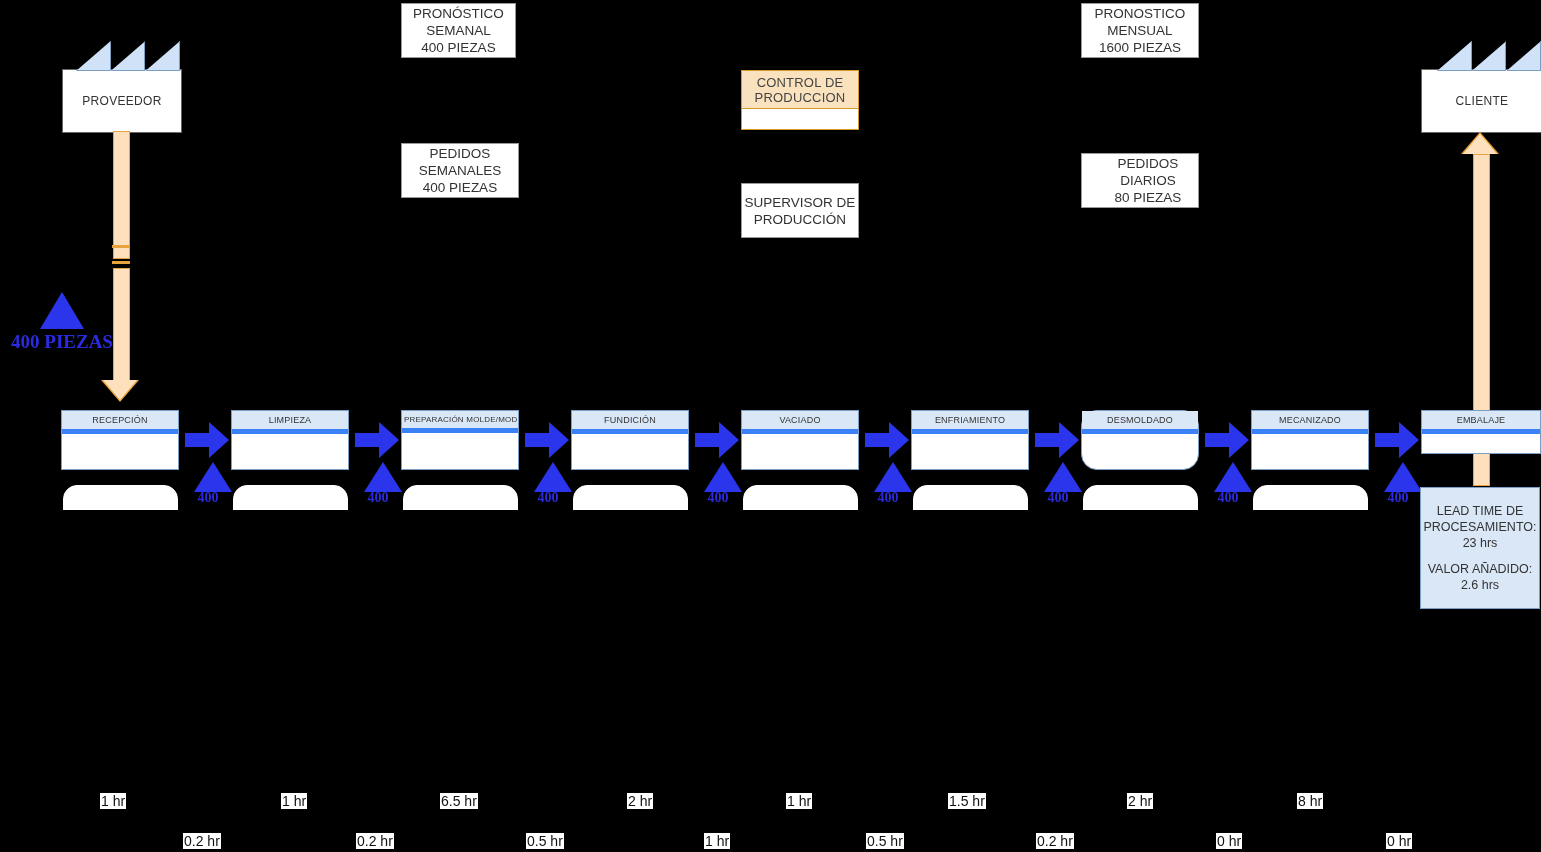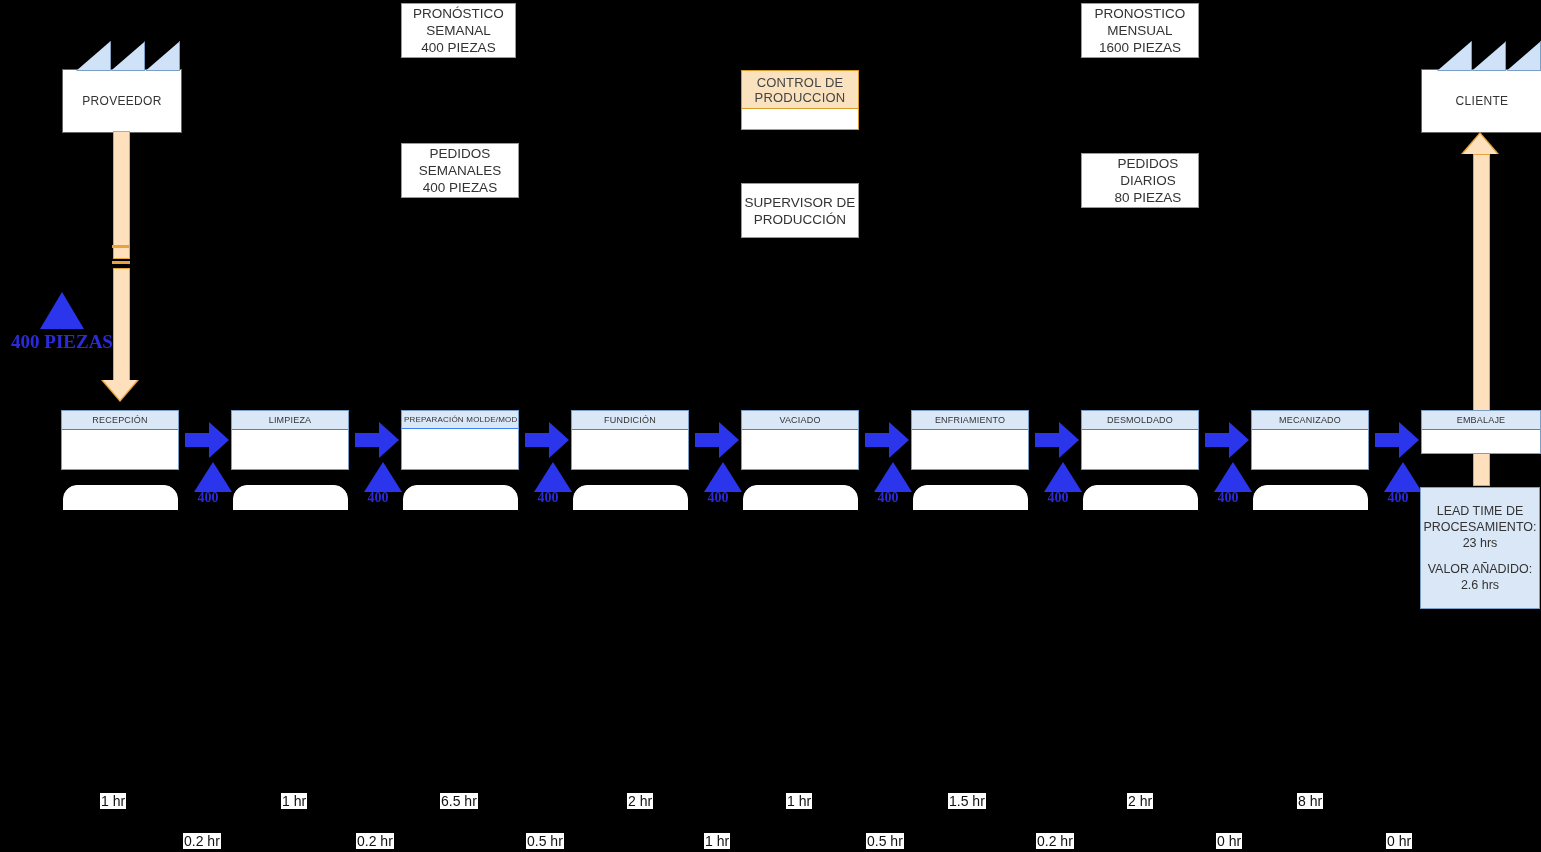--- a/index.html
+++ b/index.html
@@ -24,21 +24,21 @@
            align-items:center;justify-content:center;text-align:center;
            font-size:13.5px;line-height:17px;color:#333;}
 
   
   .hdrbox{background:#ffffff;border:1px solid #d79b2a;}
   .hdrbox .hdr{background:#fae2bf;border-bottom:1px solid #d79b2a;
                font-size:13px;color:#444;text-align:center;padding:4px 2px 3px;letter-spacing:.2px;}
 
   
   .proc{background:#ffffff;border:1px solid #7a9ec4;}
-  .proc .phdr{background:#d9e7f7;border-bottom:1px solid #3b82f6;
+  .proc .phdr{background:#d9e7f7;border-bottom:5px solid #3b82f6;
               font-size:9px;color:#333;text-align:center;padding:4px 2px 4px;
               letter-spacing:.2px;white-space:nowrap;overflow:hidden;}
   .proc .pbody{height:100%;}
 
   
   .databox{background:#ffffff;border:1px solid #ffffff;border-radius:14px;}
 
   
   .push{position:absolute;}
   .push .shaft{position:absolute;left:0;top:11px;width:28px;height:14px;background:#2b35ec;}
@@ -182,21 +182,21 @@
   <div class="abs proc" style="left:741px;top:410px;width:118px;height:60px;">
     <div class="phdr">VACIADO</div>
     <div class="pbody"></div>
   </div>
 
   <div class="abs proc" style="left:911px;top:410px;width:118px;height:60px;">
     <div class="phdr">ENFRIAMIENTO</div>
     <div class="pbody"></div>
   </div>
 
-  <div class="abs proc" style="left:1081px;top:410px;width:118px;height:60px;">
+  <div class="abs proc" style="left:1081px;top:410px;width:118px;height:60px;border-radius:16px;">
     <div class="phdr">DESMOLDADO</div>
     <div class="pbody"></div>
   </div>
 
   <div class="abs proc" style="left:1251px;top:410px;width:118px;height:60px;">
     <div class="phdr">MECANIZADO</div>
     <div class="pbody"></div>
   </div>
 
   <div class="abs proc" style="left:1421px;top:410px;width:120px;height:44px;">

